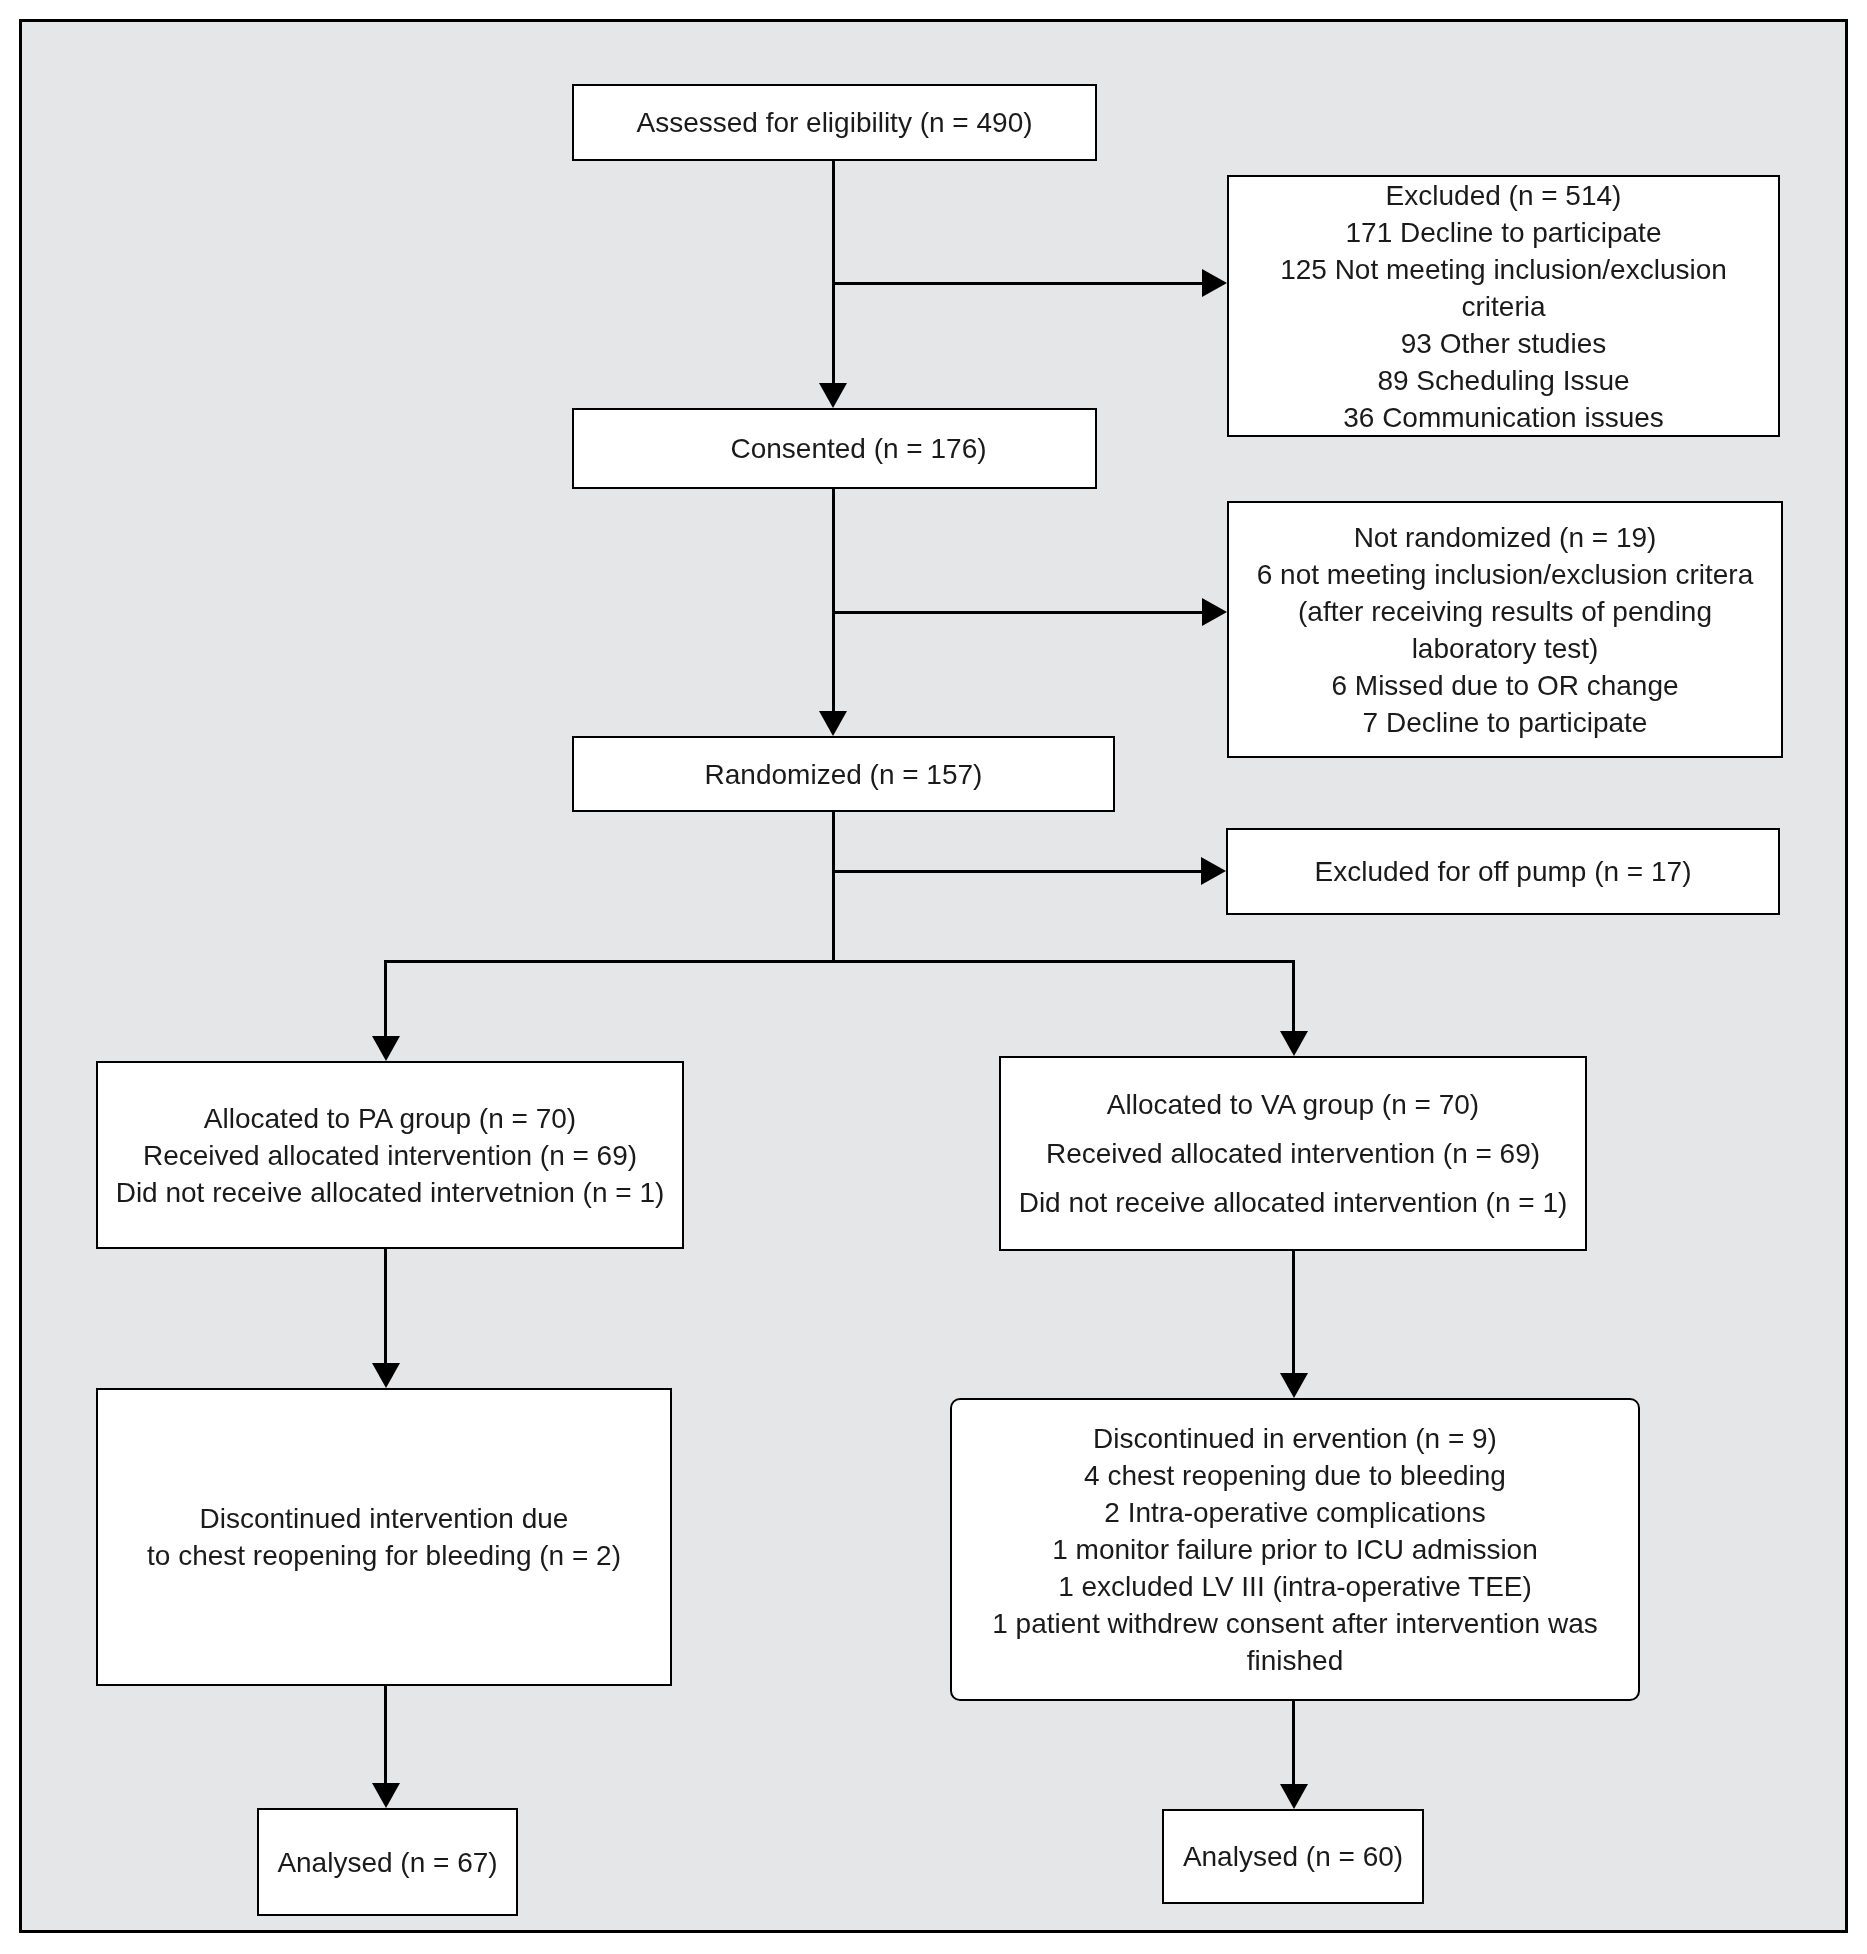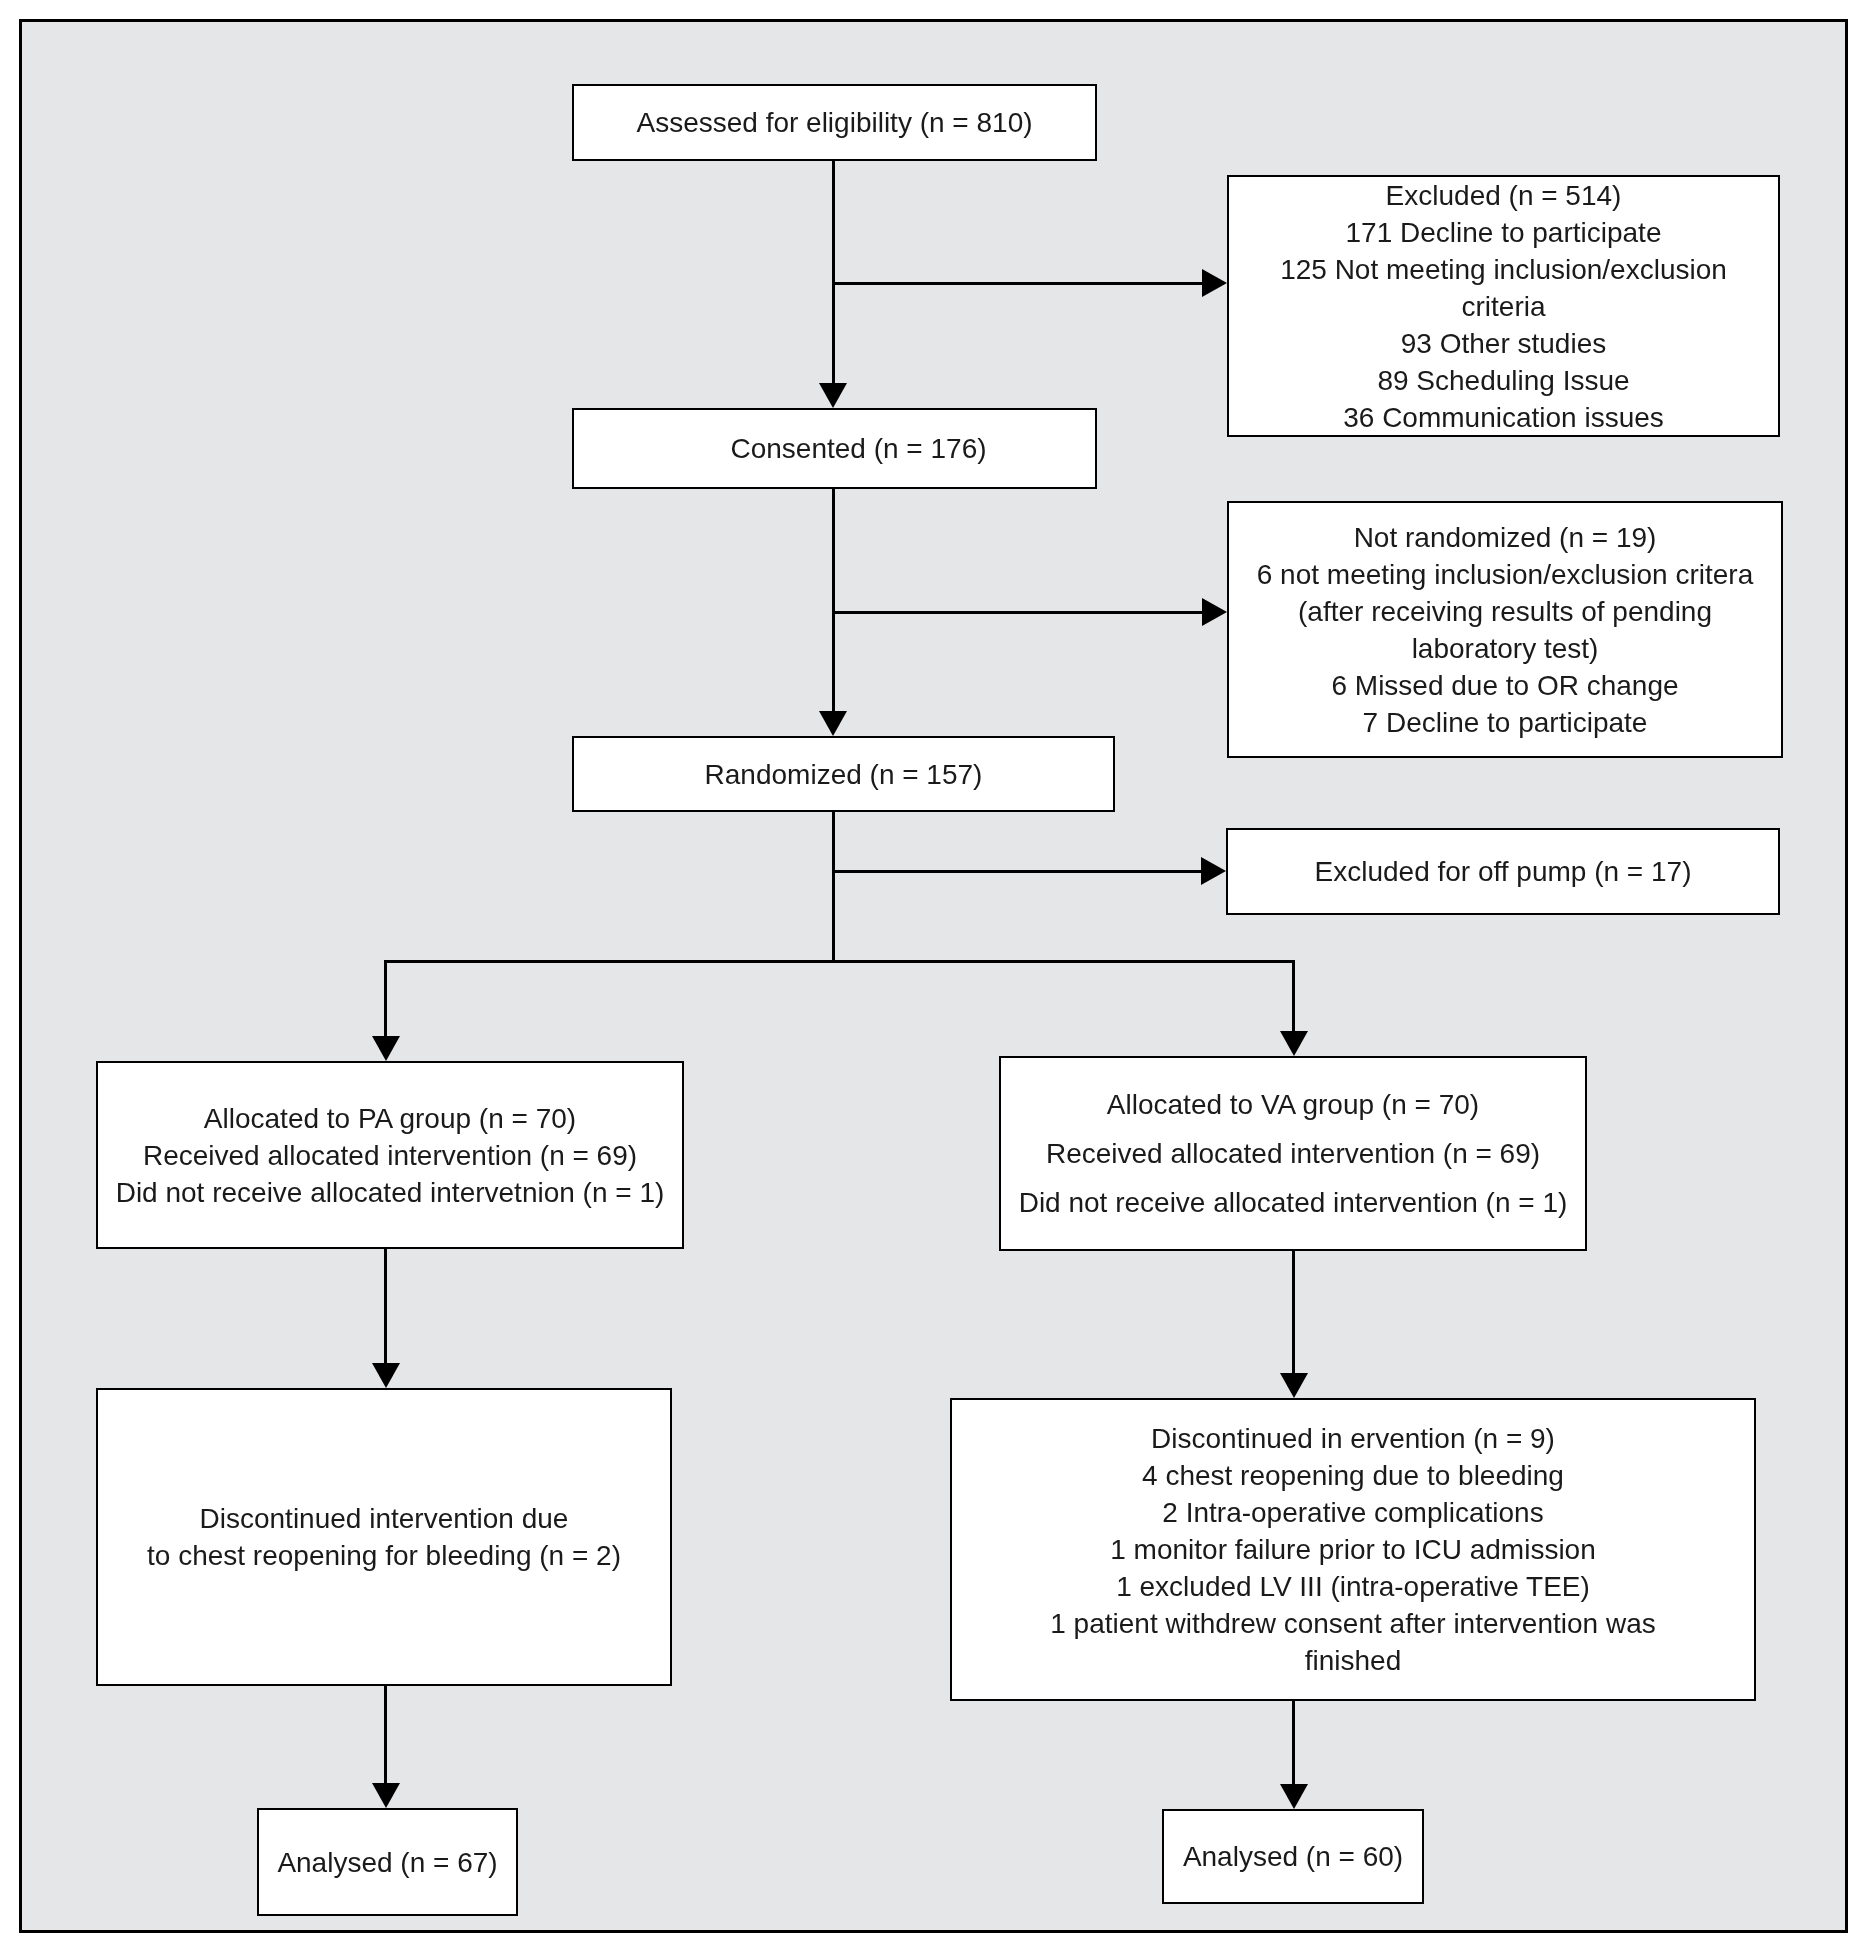--- a/index.html
+++ b/index.html
@@ -49,21 +49,21 @@
   }
 </style>
 </head>
 <body>
 
 <div class="canvas">
 
   <div class="frame"></div>
 
   <div class="box" style="left:572px; top:84px; width:525px; height:77px;">
-    <div class="tline">Assessed for eligibility (n = 810)</div>
+    <div class="tline">Assessed for eligibility (n = 490)</div>
   </div>
 
   <div class="box" style="left:1227px; top:175px; width:553px; height:262px;">
     <div class="tline">Excluded (n = 514)</div>
     <div class="tline">171 Decline to participate</div>
     <div class="tline">125 Not meeting inclusion/exclusion</div>
     <div class="tline">criteria</div>
     <div class="tline">93 Other studies</div>
     <div class="tline">89 Scheduling Issue</div>
     <div class="tline">36 Communication issues</div>
@@ -100,21 +100,21 @@
     <div class="tline">Allocated to VA group (n = 70)</div>
     <div class="tline">Received allocated intervention (n = 69)</div>
     <div class="tline">Did not receive allocated intervention (n = 1)</div>
   </div>
 
   <div class="box" style="left:96px; top:1388px; width:576px; height:298px;">
     <div class="tline">Discontinued intervention due</div>
     <div class="tline">to chest reopening for bleeding (n = 2)</div>
   </div>
 
-  <div class="box" style="left:950px; top:1398px; width:806px; height:303px;">
+  <div class="box" style="left:950px; top:1398px; width:690px; height:303px;border-radius:10px;">
     <div class="tline">Discontinued in ervention (n = 9)</div>
     <div class="tline">4 chest reopening due to bleeding</div>
     <div class="tline">2 Intra-operative complications</div>
     <div class="tline">1 monitor failure prior to ICU admission</div>
     <div class="tline">1 excluded LV III (intra-operative TEE)</div>
     <div class="tline">1 patient withdrew consent after intervention was</div>
     <div class="tline">finished</div>
   </div>
 
   <div class="box" style="left:257px; top:1808px; width:261px; height:108px;">

